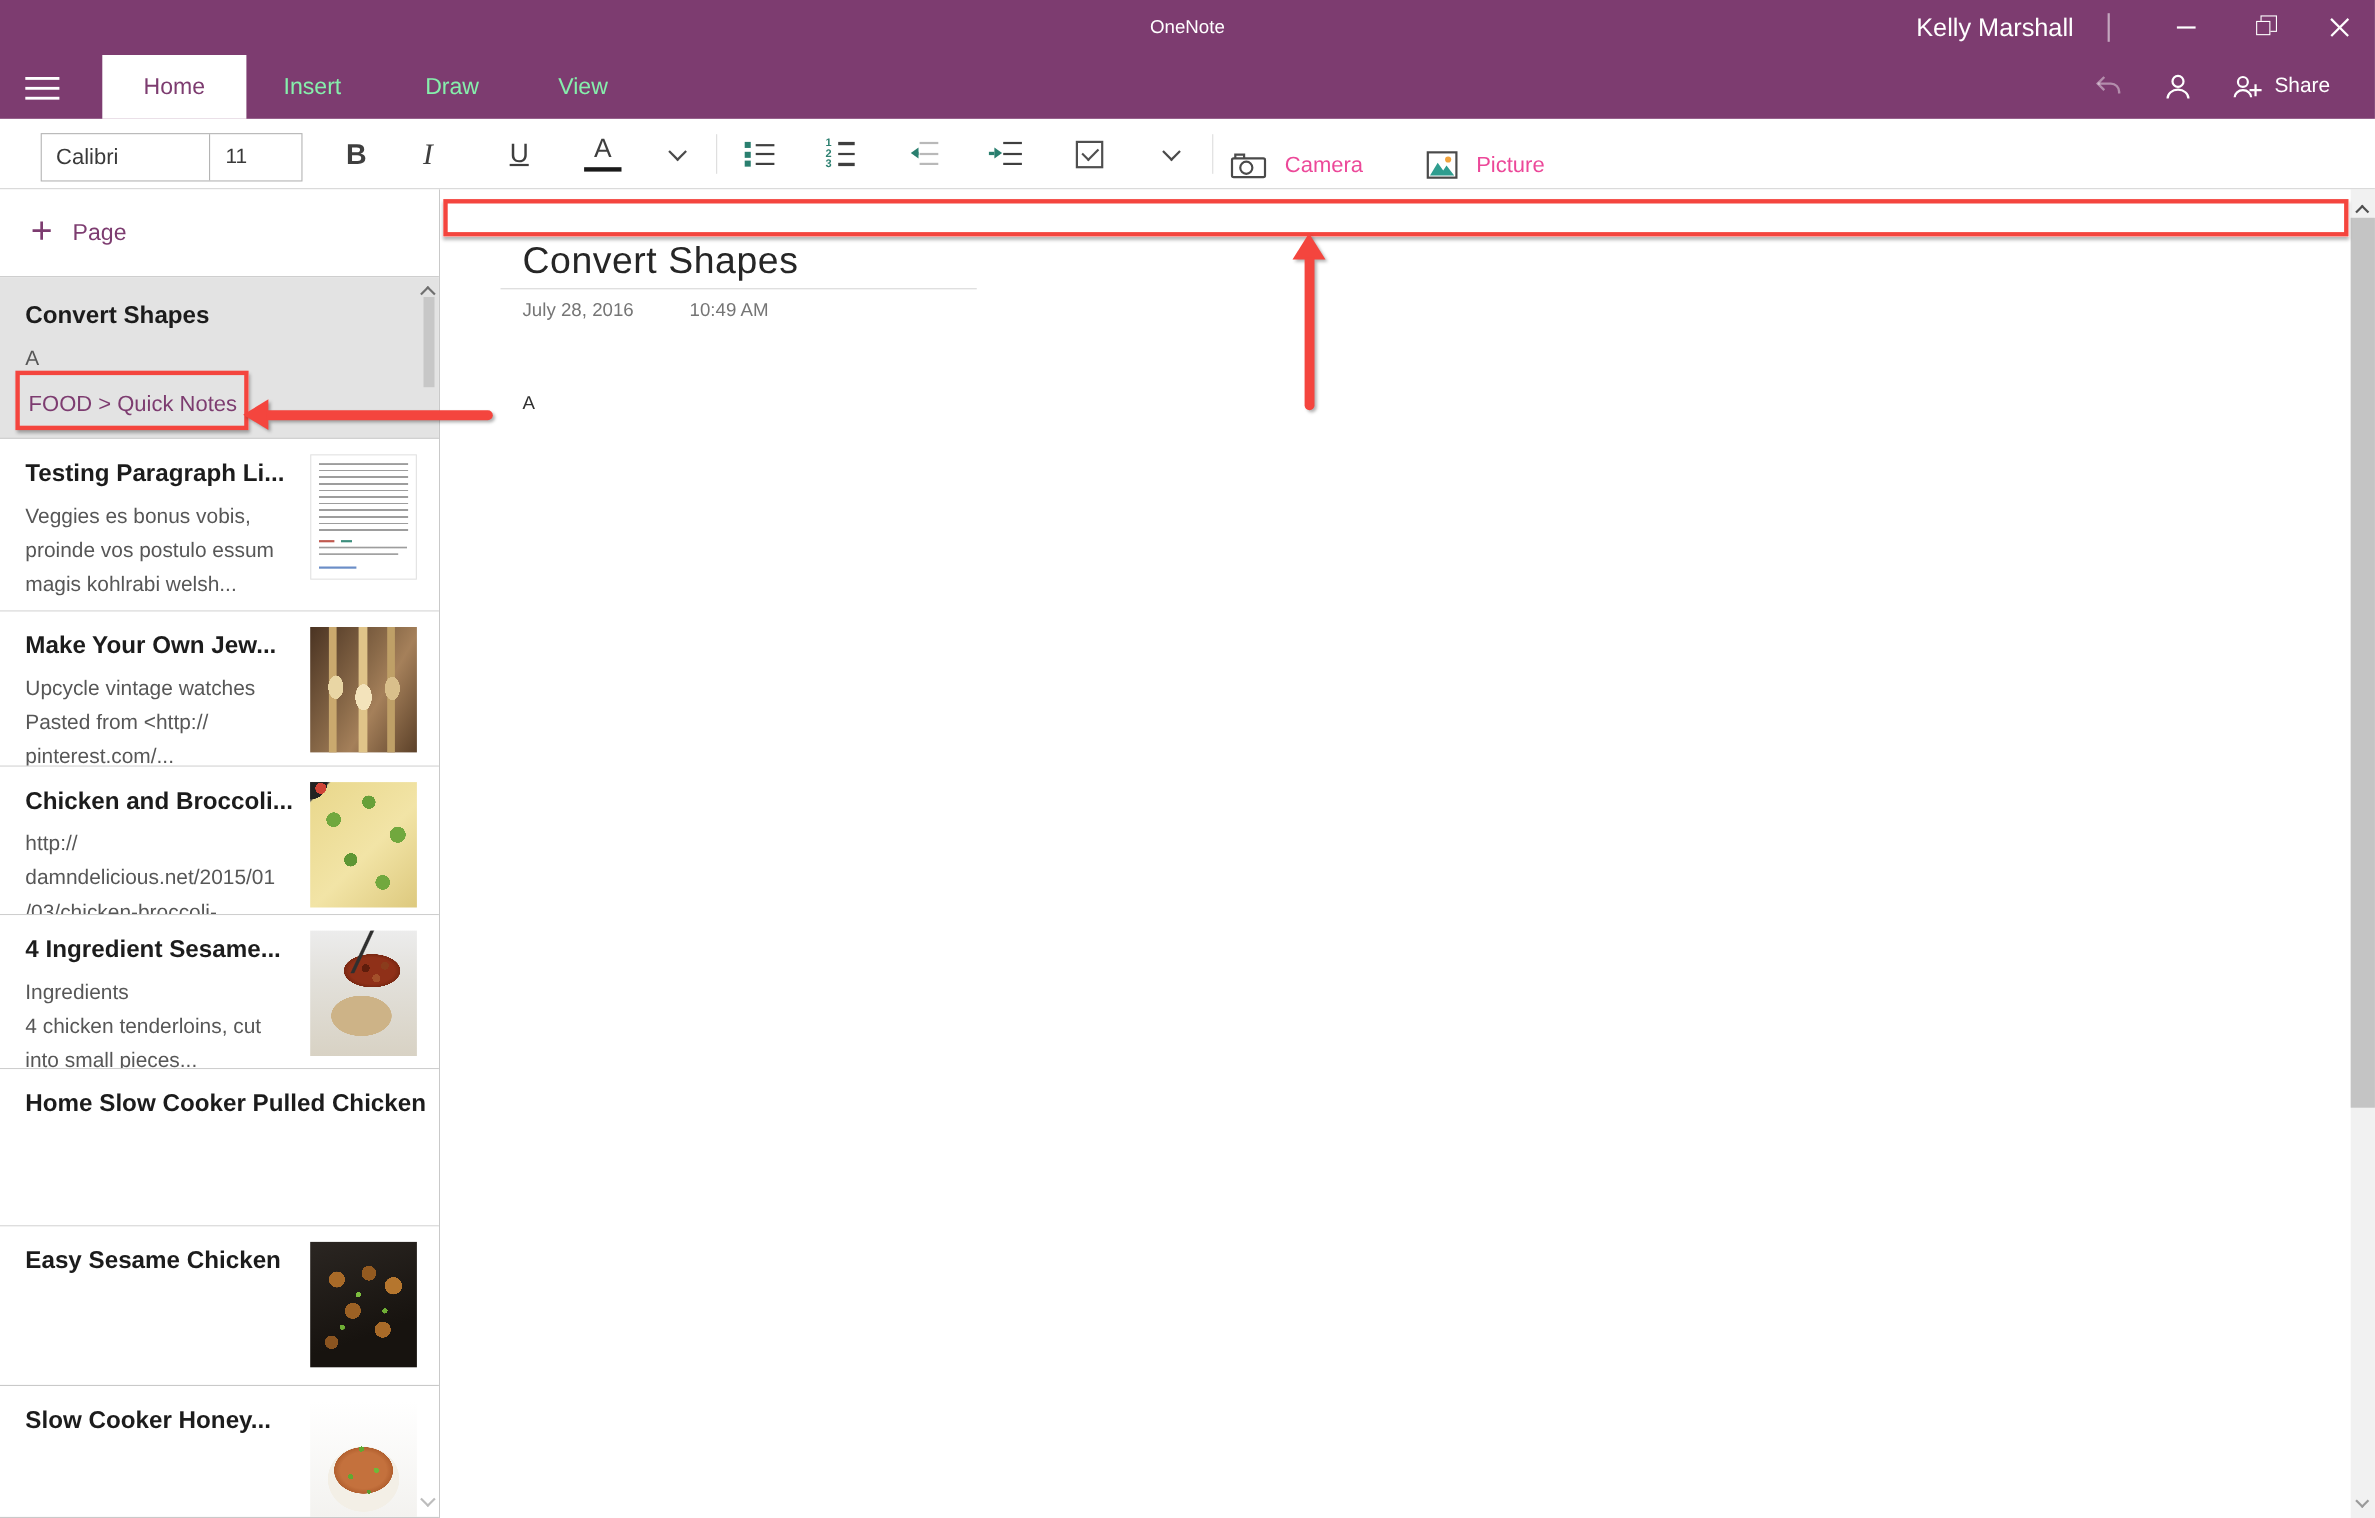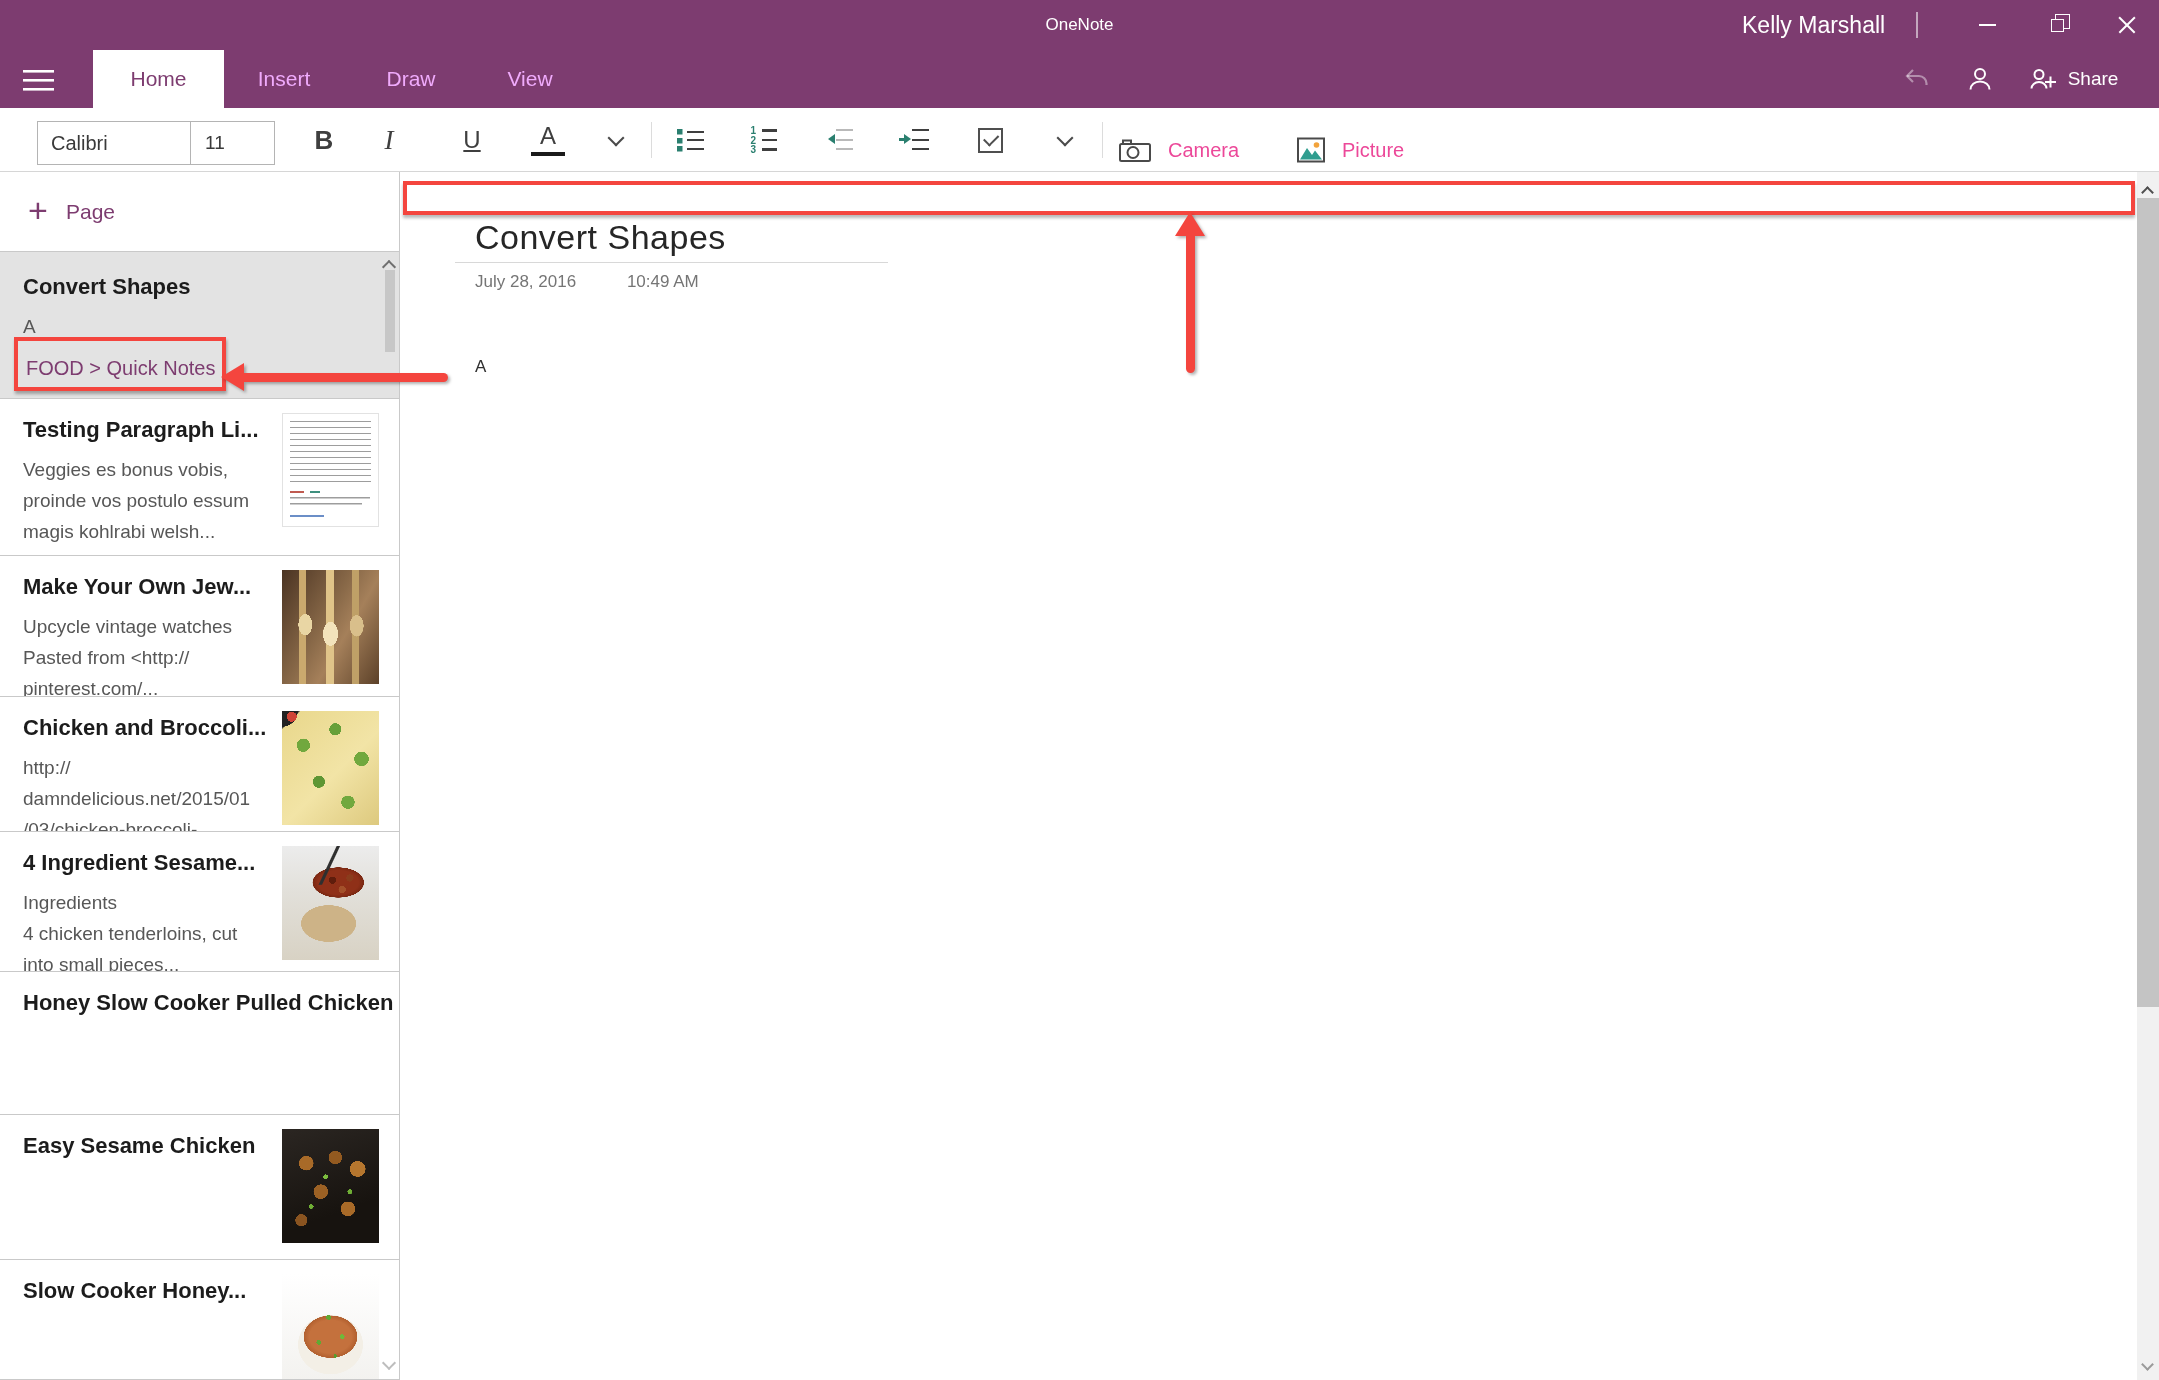--- a/index.html
+++ b/index.html
@@ -24,21 +24,21 @@
   .cls-glyph::before { transform:rotate(45deg); } .cls-glyph::after { transform:rotate(-45deg); }
 
   
   .tabsrow { position:absolute; left:0; top:50px; width:100%; height:58px; background:#7d3c70; z-index:4; }
   .hamburger { position:absolute; left:23px; top:17px; width:40px; height:26px; background:transparent; border:none; cursor:pointer; }
   .hamburger .bars { display:block; width:31px; height:21px; background:
       linear-gradient(#fff,#fff) 0 0/31px 2.6px no-repeat,
       linear-gradient(#fff,#fff) 0 9px/31px 2.6px no-repeat,
       linear-gradient(#fff,#fff) 0 18.4px/31px 2.6px no-repeat; }
   .tab { position:absolute; top:0; height:58px; display:flex; align-items:center; justify-content:center;
-         color:#f0abfc; font-size:21px; background:transparent; border:none; cursor:pointer; }
+         color:#86efac; font-size:21px; background:transparent; border:none; cursor:pointer; }
   .tab.active { left:93px; width:131px; background:#fff; color:#7d3c70; }
   .tab.t-insert { left:284px; transform:translateX(-50%); }
   .tab.t-draw   { left:411px; transform:translateX(-50%); }
   .tab.t-view   { left:530px; transform:translateX(-50%); }
   .rb-btn { position:absolute; top:0; height:58px; display:flex; align-items:center; justify-content:center;
             background:transparent; border:none; cursor:pointer; gap:10px; }
   .rb-undo { left:1893px; width:48px; }
   .rb-account { left:1956px; width:48px; }
   .rb-share { left:2018px; width:110px; color:#fff; font-size:19px; }
 
@@ -375,21 +375,21 @@
     <div class="pi-title">4 Ingredient Sesame...</div>
     <div class="pi-lines">
             <div>Ingredients</div>
             <div>4 chicken tenderloins, cut</div>
             <div>into small pieces...</div>
           </div>
 
     <div class="pi-thumb thumb-sesame-bowl"></div>
   </div>
         <div class="page-item no-thumb">
-    <div class="pi-title">Honey Slow Cooker Pulled Chicken</div>
+    <div class="pi-title">Home Slow Cooker Pulled Chicken</div>
     <div class="pi-lines"></div>
 
   </div>
         <div class="page-item">
     <div class="pi-title">Easy Sesame Chicken</div>
 
     <div class="pi-thumb thumb-sesame-dark"></div>
   </div>
         <div class="page-item">
     <div class="pi-title">Slow Cooker Honey...</div>

